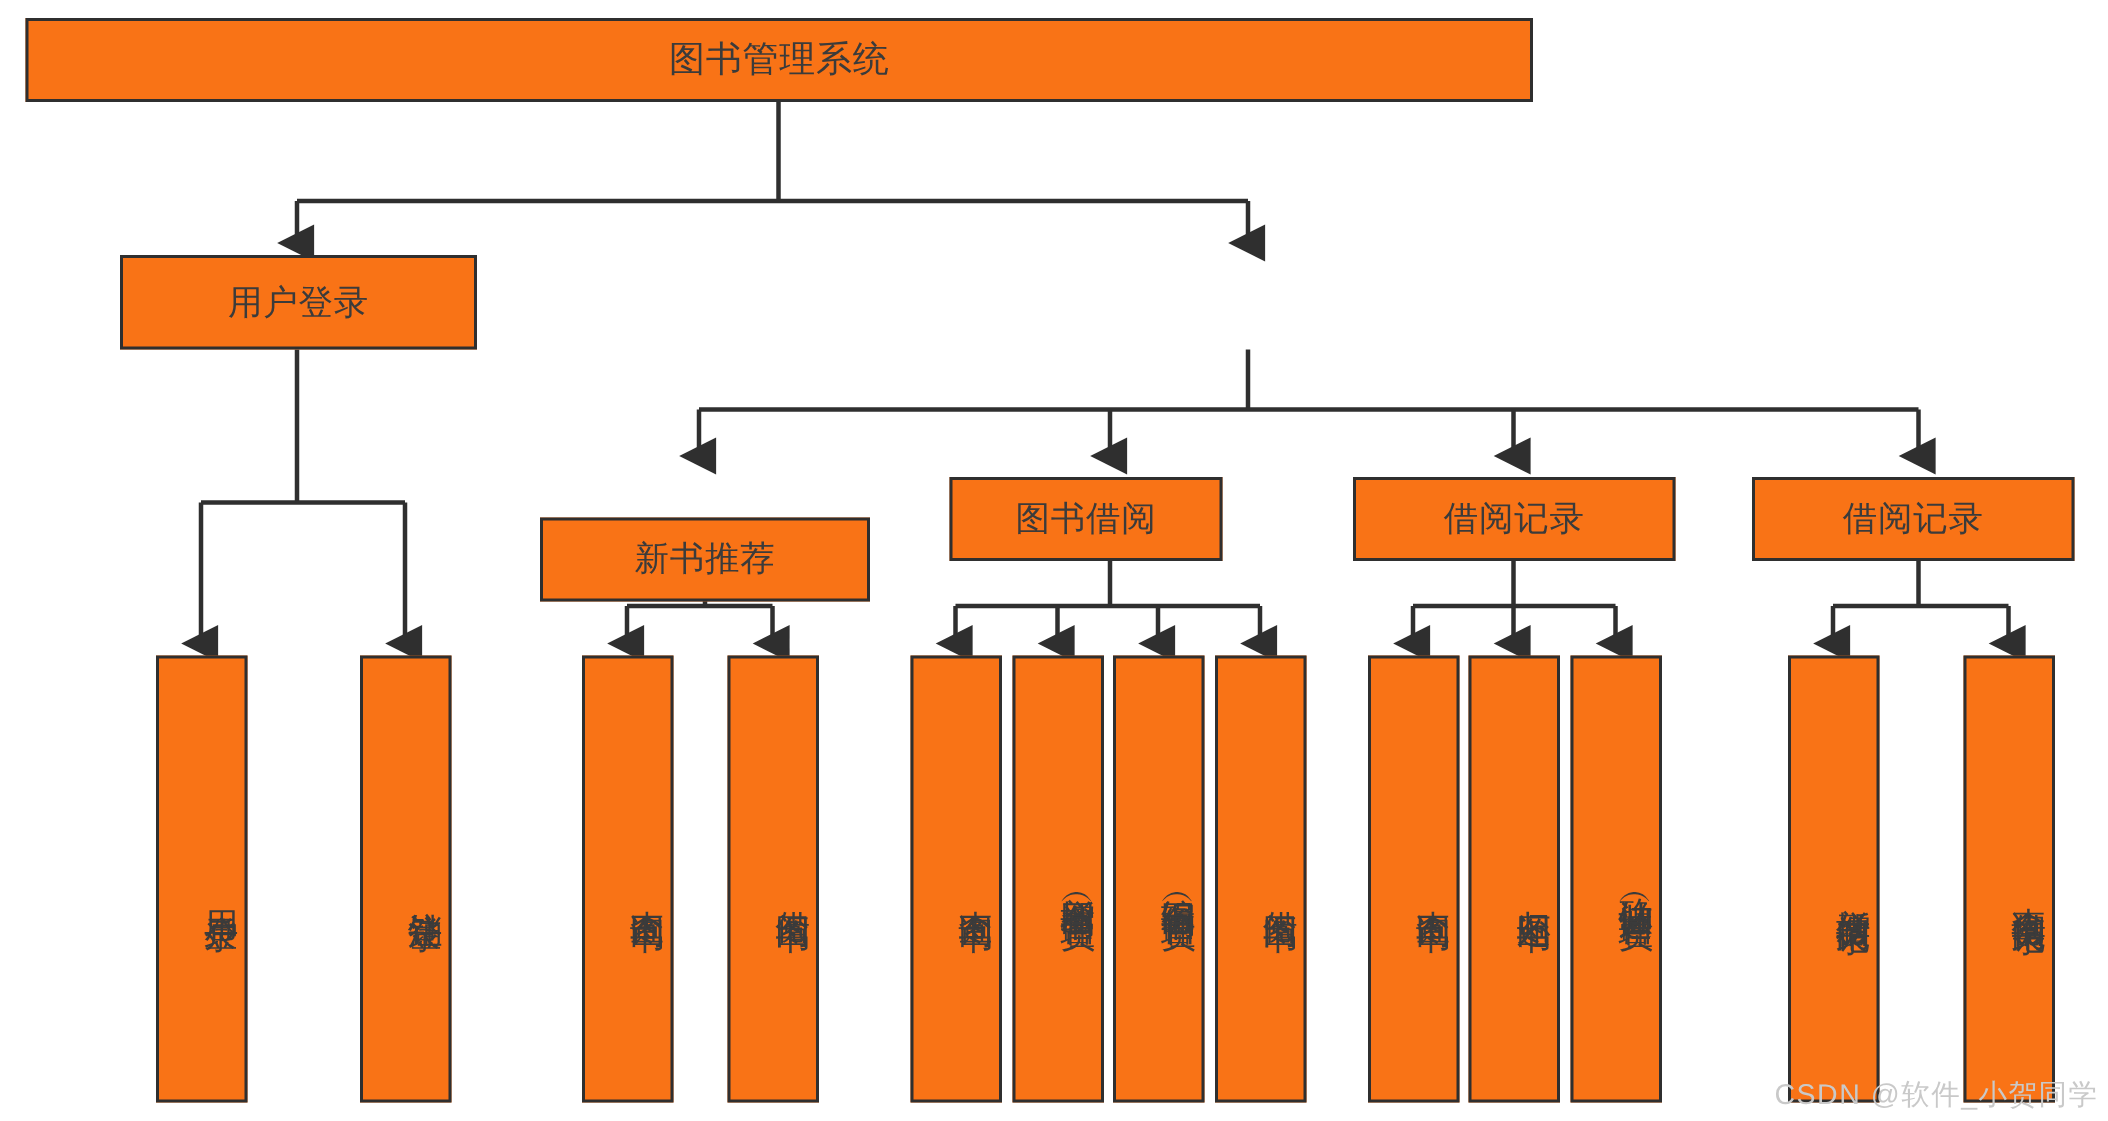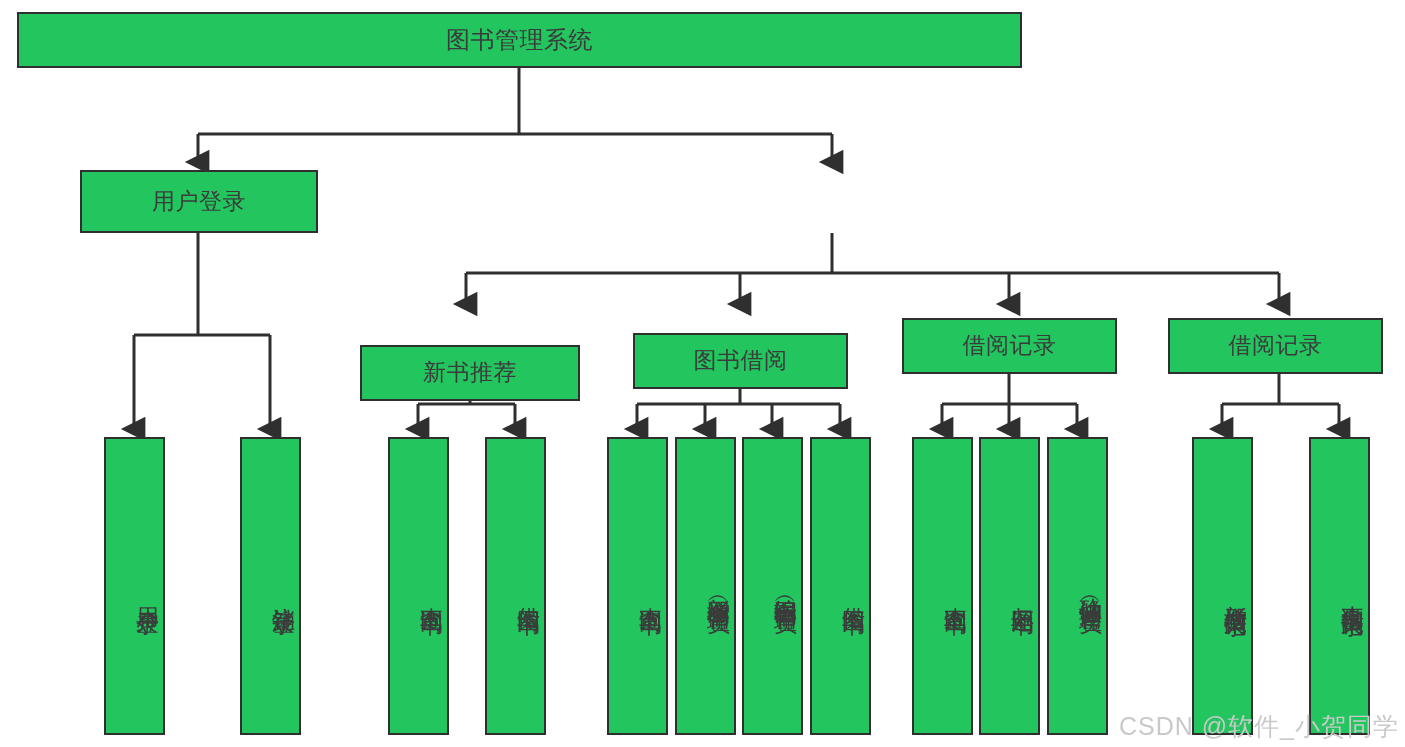--- a/index.html
+++ b/index.html
@@ -22,21 +22,21 @@
     left: 0;
     top: 0;
     width: 1405px;
     height: 747px;
     pointer-events: none;
   }
   .node {
     position: absolute;
     box-sizing: border-box;
     border: 2.5px solid #2f2f2f;
-    background: #22c55e;
+    background: #f97316;
     color: #3b3b3b;
     display: flex;
     align-items: center;
     justify-content: center;
     text-align: center;
   }
   .node.horizontal {
     font-size: 23px;
     line-height: 1.2;
     letter-spacing: 0.5px;
@@ -54,21 +54,21 @@
     justify-content: center;
     padding-top: 14px;
   }
   .node.vertical.tall-text {
     padding-top: 6px;
   }
   .watermark {
     position: absolute;
     right: 6px;
     bottom: 4px;
-    font-size: 25px;
+    font-size: 19px;
     color: #c9c9c9;
     letter-spacing: 1px;
     white-space: nowrap;
     font-family: "Liberation Sans", "DejaVu Sans", sans-serif;
   }
 </style>
 </head>
 <body>
 
 <div id="canvas">
@@ -121,21 +121,21 @@
       <path d="M1222,404 L1222,429" marker-end="url(#arrow)"></path>
       <path d="M1339,404 L1339,429" marker-end="url(#arrow)"></path>
     </g>
   </svg>
 
   <div class="node root horizontal" style="left:17px; top:12px; width:1005px; height:56px;">图书管理系统</div>
 
   <div class="node horizontal" style="left:80px; top:170px; width:238px; height:63px;">用户登录</div>
 
   <div class="node horizontal" style="left:360px; top:318px; width:220px; height:56px;margin-top:27px;">新书推荐</div>
-  <div class="node horizontal" style="left:633px; top:333px; width:215px; height:56px;">图书借阅</div>
+  <div class="node horizontal" style="left:633px; top:318px; width:182px; height:56px;">图书借阅</div>
   <div class="node horizontal" style="left:902px; top:318px; width:215px; height:56px;">借阅记录</div>
   <div class="node horizontal" style="left:1168px; top:318px; width:215px; height:56px;">借阅记录</div>
 
   <div class="node vertical" style="left:104px; top:437px; width:61px; height:298px;">用户登录</div>
   <div class="node vertical" style="left:240px; top:437px; width:61px; height:298px;">注销登录</div>
 
   <div class="node vertical" style="left:388px; top:437px; width:61px; height:298px;">查询图书</div>
   <div class="node vertical" style="left:485px; top:437px; width:61px; height:298px;">借阅图书</div>
 
   <div class="node vertical" style="left:607px; top:437px; width:61px; height:298px;">查询图书</div>

